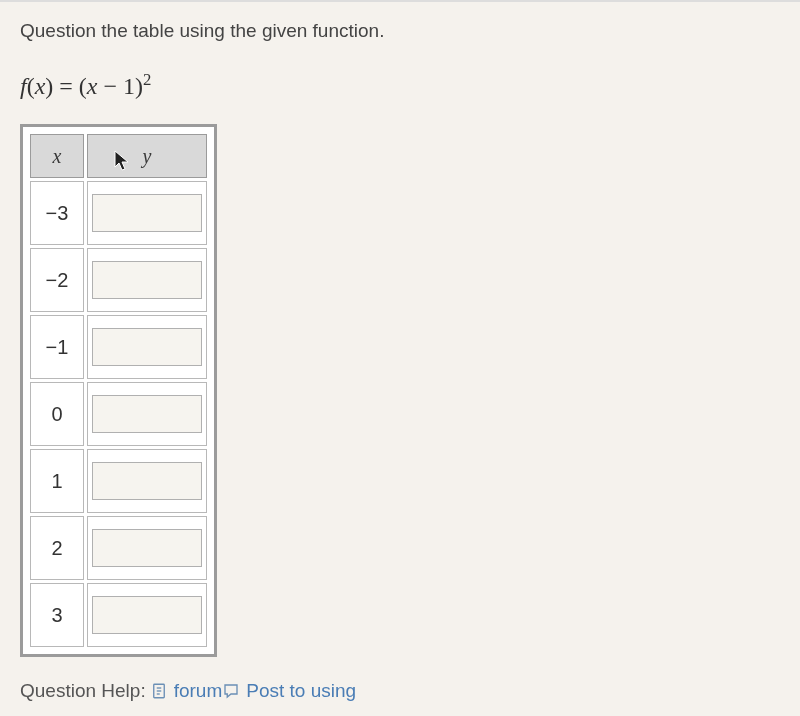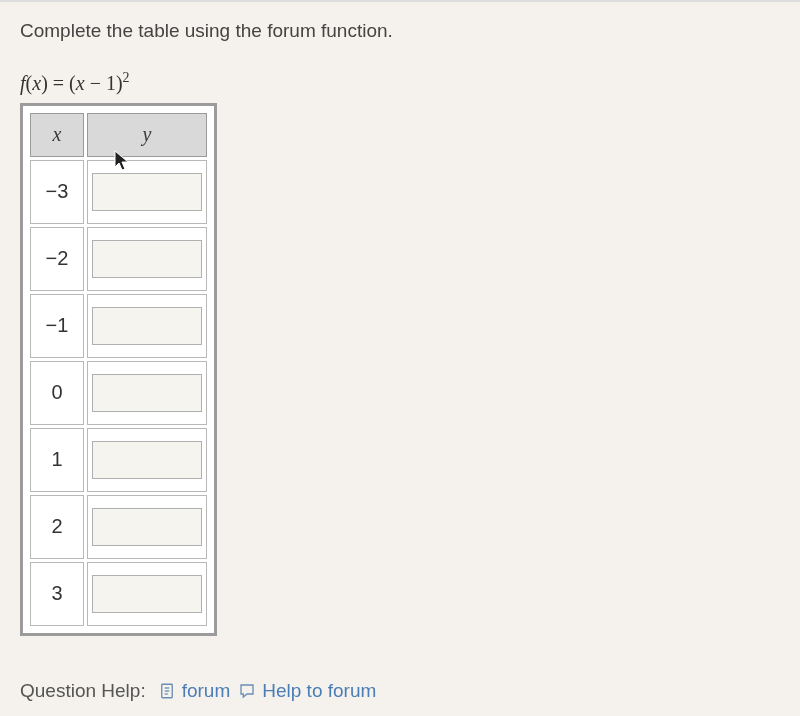--- a/index.html
+++ b/index.html
@@ -17,23 +17,23 @@
       position: relative;
       border-top: 2px solid #ddd;
     }
     .instruction {
       font-size: 19px;
       color: #444;
       margin-bottom: 28px;
     }
     .formula {
       font-family: 'Times New Roman', Times, serif;
-      font-size: 20px;
+      font-size: 24px;
       color: #333;
-      margin-bottom: 8px;
+      margin-bottom: 24px;
     }
     .formula .fn { font-style: italic; }
     .formula .var { font-style: italic; }
     .formula sup { font-size: 0.7em; vertical-align: super; }
 
     .table-wrap {
       display: inline-block;
       border: 3px solid #9b9b9b;
       background: #fff;
       padding: 4px;
@@ -82,21 +82,20 @@
     }
 
     .help-row {
       position: absolute;
       bottom: 14px;
       left: 20px;
       font-size: 19px;
       color: #555;
       display: flex;
       align-items: flex-end;
-      gap: 8px;
     }
     .help-label { color: #555; margin-right: 4px; }
     .help-link {
       color: #4a7db5;
       text-decoration: none;
       display: inline-flex;
       align-items: center;
       gap: 6px;
       cursor: pointer;
     }
@@ -117,21 +116,21 @@
       height: 22px;
       pointer-events: none;
     }
     .cursor svg { width: 100%; height: 100%; }
   </style>
 </head>
 <body>
 
 
 
-<div class="instruction">Complete the table using the forum function.</div>
+<div class="instruction">Question the table using the given function.</div>
 
 <div class="formula">
   <span class="fn">f</span><span>(</span><span class="var">x</span><span>) = (</span><span class="var">x</span><span> − 1)</span><sup>2</sup>
 </div>
 
 <div class="table-wrap">
   <table>
     <thead>
       <tr>
         <th class="xcol">x</th>
@@ -192,18 +191,18 @@
     <span>forum</span>
   </a>
 
 
   <a class="help-link">
     <span class="help-icon">
       <svg viewBox="0 0 24 24">
           <path d="M4 4 H20 V16 H12 L7 20 V16 H4 Z"></path>
         </svg>
     </span>
-    <span>Help to forum</span>
+    <span>Post to using</span>
   </a>
 </div>
 
 
 
 
 </body></html>

